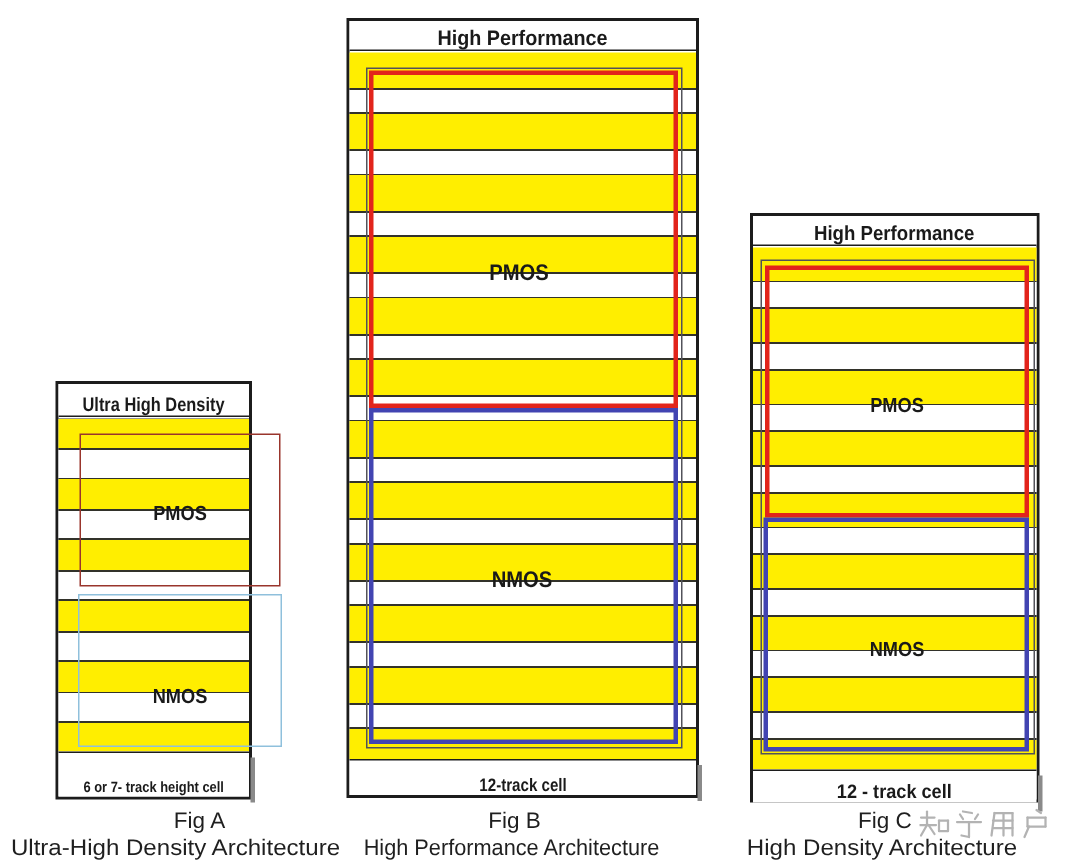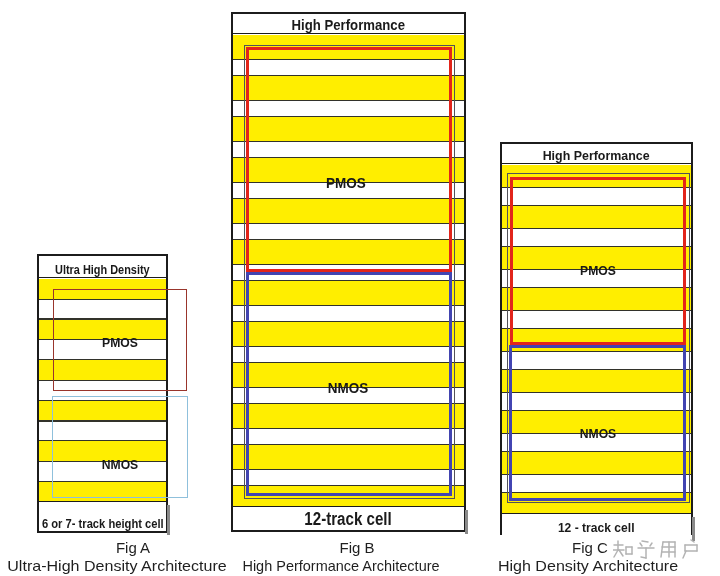--- a/index.html
+++ b/index.html
@@ -23,37 +23,37 @@
 
   
   #figA{left:37px;top:254px;width:131px;height:279px;}
   #figA .band.header{top:0;height:22px;border-bottom:1.6px solid #1c1c1c;font-size:13px;}
   #figA .stripes{top:23px;height:222px;
     background:repeating-linear-gradient(180deg,
       var(--yellow) 0px, var(--yellow) 19.7px,
       var(--sep) 19.7px, var(--sep) 20.9px,
       #ffffff 20.9px, #ffffff 39.4px,
       var(--sep) 39.4px, var(--sep) 40.6px);}
-  #figA .band.footer{top:245px;height:30px;border-top:1.6px solid #1c1c1c;font-size:13px;}
+  #figA .band.footer{top:245px;height:30px;border-top:1.6px solid #1c1c1c;font-size:10px;}
   #figA .rect-pmos{left:14px;top:33px;width:134px;height:102px;border:1.6px solid var(--thin-red);}
   #figA .rect-nmos{left:13px;top:140px;width:136px;height:102px;border:1.6px solid var(--thin-blue);}
   #figA .mos-label{font-size:13.5px;}
   #figA .mos-label.pmos{left:81px;top:74px;}
   #figA .mos-label.nmos{left:81px;top:196px;}
 
   
   #figB{left:231px;top:12px;width:235px;height:520px;}
   #figB .band.header{top:0;height:20px;border-bottom:1.6px solid #1c1c1c;font-size:14px;}
   #figB .stripes{top:21px;height:471px;
     background:repeating-linear-gradient(180deg,
       var(--yellow) 0px, var(--yellow) 23.5px,
       var(--sep) 23.5px, var(--sep) 24.7px,
       #ffffff 24.7px, #ffffff 39.8px,
       var(--sep) 39.8px, var(--sep) 41px);}
-  #figB .band.footer{top:492px;height:24px;border-top:1.6px solid #1c1c1c;font-size:18px;}
+  #figB .band.footer{top:492px;height:24px;border-top:1.6px solid #1c1c1c;font-size:12px;}
   #figB .rect-dark{left:10.5px;top:30.5px;width:211px;height:454px;border:1.4px solid var(--dark-frame);}
   #figB .rect-pmos{left:13px;top:33px;width:206px;height:225px;border:3px solid var(--red);}
   #figB .rect-nmos{left:13px;top:258px;width:206px;height:224px;border:3px solid var(--blue);}
   #figB .mos-label{font-size:15px;}
   #figB .mos-label.pmos{left:113px;top:156px;}
   #figB .mos-label.nmos{left:115px;top:361px;}
 
   
   #figC{left:500px;top:142px;width:193px;height:393px;}
   #figC .band.header{top:0;height:20px;border-bottom:1.6px solid #1c1c1c;font-size:13.5px;}
@@ -67,21 +67,21 @@
   #figC .rect-dark{left:4.5px;top:28.5px;width:183px;height:330px;border:1.4px solid var(--dark-frame);}
   #figC .rect-pmos{left:8px;top:33px;width:176px;height:168px;border:3px solid var(--red);}
   #figC .rect-nmos{left:7px;top:201px;width:177px;height:156px;border:3px solid var(--blue);}
   #figC .mos-label{font-size:13.5px;}
   #figC .mos-label.pmos{left:96px;top:114px;}
   #figC .mos-label.nmos{left:96px;top:277px;}
 
   
   #capA1{left:133px;top:539px;}
   #capA2{left:117px;top:557px;}
-  #capB1{left:357px;top:539px;}
+  #capB1{left:343px;top:539px;}
   #capB2{left:341px;top:557px;}
   #capC1{left:590px;top:539px;}
   #capC2{left:588px;top:557px;}
 
 
   
   #figA .band.header .bt{transform:scaleX(0.84);}
   #figA .band.footer .bt{transform:scaleX(0.86);}
   #figB .band.header .bt{transform:scaleX(0.94);}
   #figB .band.footer .bt{transform:scaleX(0.84);}

